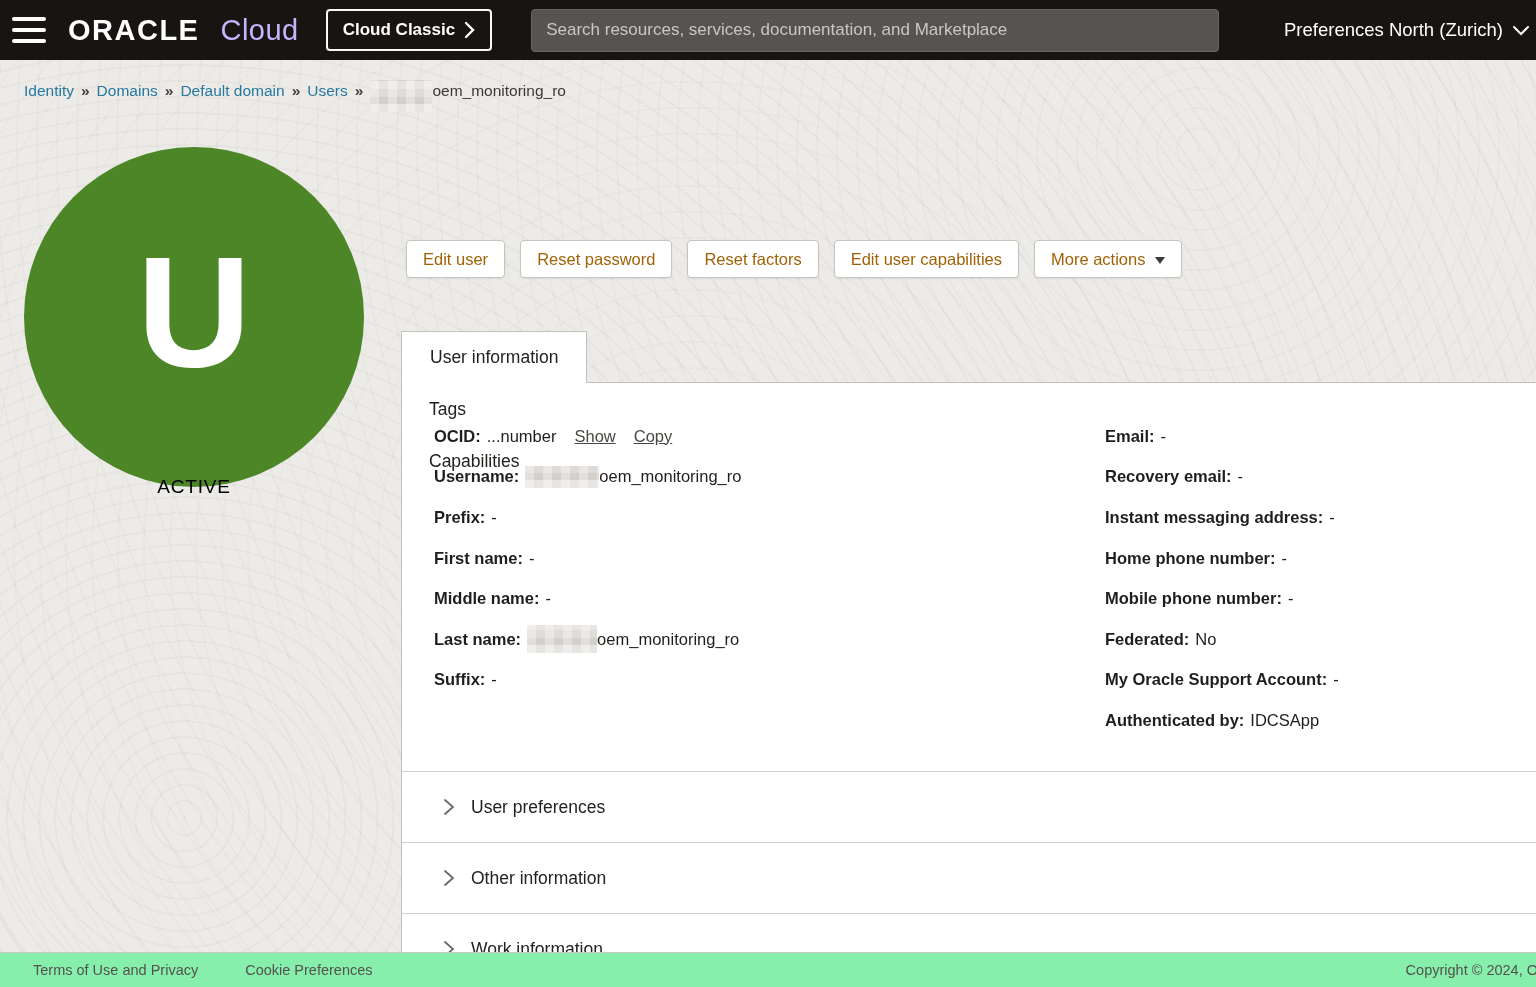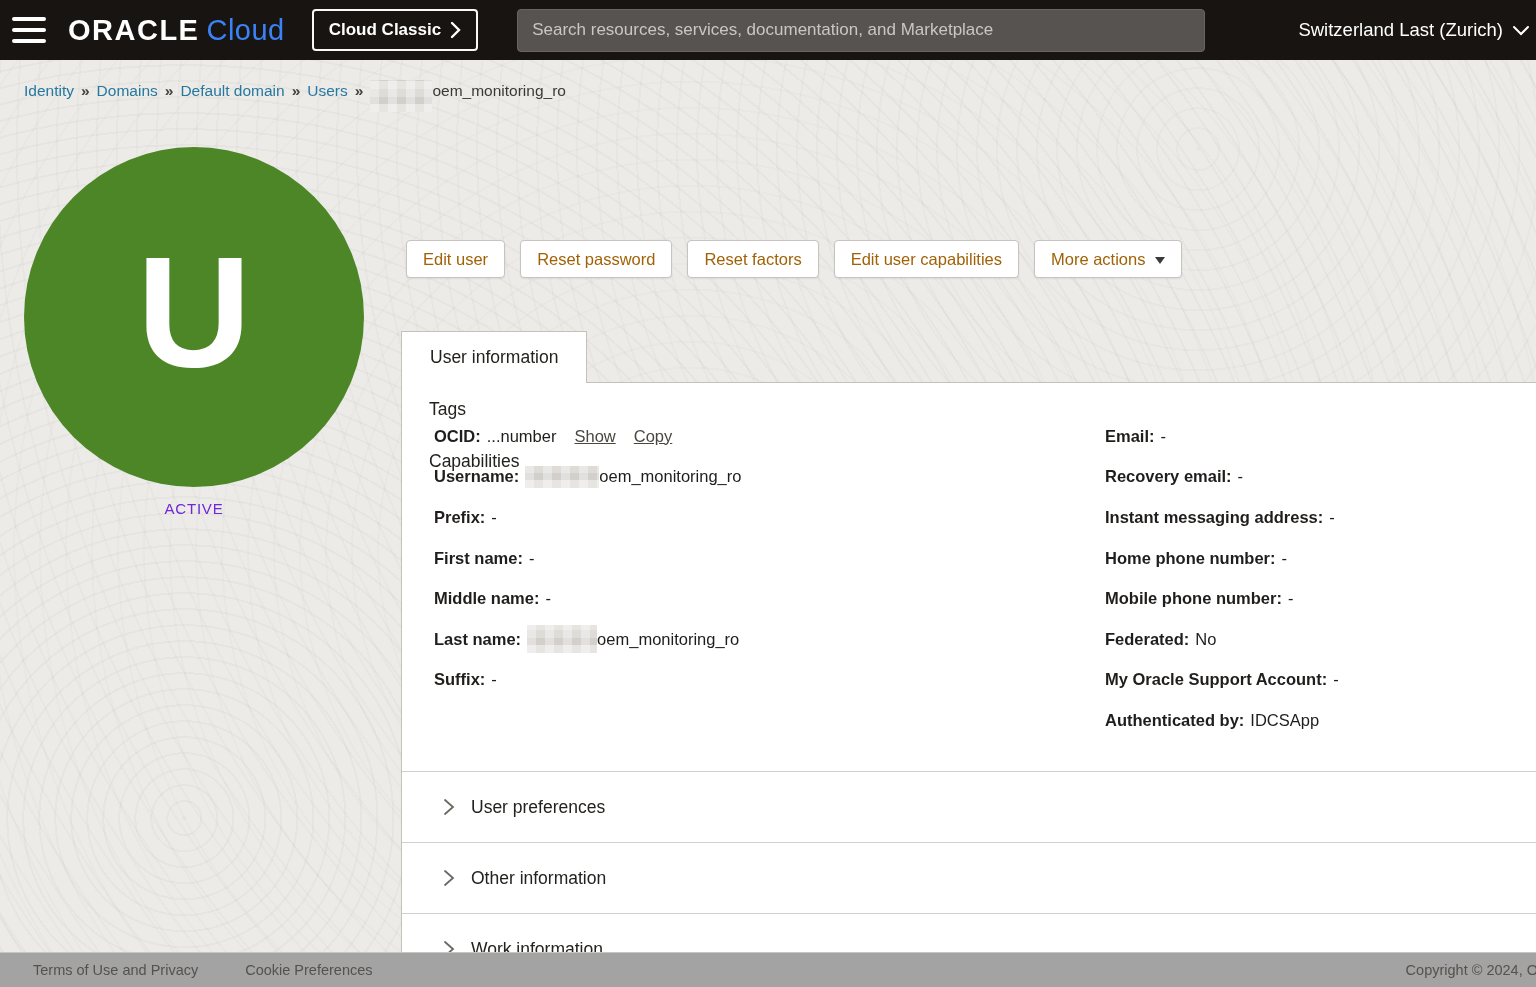--- a/index.html
+++ b/index.html
@@ -17,42 +17,42 @@
       repeating-radial-gradient(circle at 78% 10%, rgba(120,114,108,.04) 0 2px, transparent 2px 20px),
       repeating-radial-gradient(circle at 45% 55%, rgba(120,114,108,.03) 0 2px, transparent 2px 26px);
   }
 
   
   .topbar{ height:60px; background:#171412; display:flex; align-items:center; padding-left:8px; position:relative; z-index:5;}
   .hamburger{ width:34px; height:26px; display:flex; flex-direction:column; justify-content:space-between; cursor:pointer; margin-left:4px;}
   .hamburger span{ display:block; height:4px; background:#fff; border-radius:2px;}
   .brand{ display:flex; align-items:baseline; margin-left:22px; cursor:pointer;}
   .brand-bold{ color:#fff; font-size:29px; font-weight:700; letter-spacing:1.5px;}
-  .brand-light{ color:#3b82f6; font-size:29px; font-weight:300; margin-left:7px; letter-spacing:.5px;}
+  .brand-light{ color:#c4b5fd; font-size:29px; font-weight:300; margin-left:21px; letter-spacing:.5px;}
   .classic-btn{ margin-left:27px; border:2px solid #faf9f8; border-radius:4px; background:transparent; color:#fff;
     font-size:17px; font-weight:600; padding:9px 15px; display:flex; align-items:center; gap:9px; cursor:pointer;
     font-family:inherit;}
   .search-input{ margin-left:39px; width:688px; height:43px; background:#575350; border:1px solid #6a6561; border-radius:4px;
     color:#e9e6e3; font-size:17px; padding:0 14px; font-family:inherit; outline:none;}
   .search-input::placeholder{ color:#cac7c3; opacity:1;}
   .region{ margin-left:auto; margin-right:6px; display:flex; align-items:center; gap:9px; color:#fff; font-size:18.5px; cursor:pointer;}
 
   
   .page{ position:relative; height:892px; }
 
   .breadcrumb{ position:absolute; top:20px; left:24px; font-size:15.5px; z-index:2; white-space:nowrap;}
   .breadcrumb a{ color:#26789f; text-decoration:none; cursor:pointer;}
   .crumb-sep{ color:#45413d; margin:0 7px; font-weight:600;}
   .crumb-current{ color:#3b3936;}
 
   .avatar-circle{ position:absolute; left:24px; top:87px; width:340px; height:340px; border-radius:50%;
     background:#4c8627; display:flex; align-items:center; justify-content:center;}
   .avatar-initial{ color:#fff; font-size:158px; font-weight:800; line-height:1; transform:translateY(-6px);}
-  .avatar-status{ position:absolute; left:24px; top:440px; width:340px; text-align:center;
-    font-size:15px; color:#6d28d9; letter-spacing:.8px;}
+  .avatar-status{ position:absolute; left:24px; top:416px; width:340px; text-align:center;
+    font-size:19px; color:#000000; letter-spacing:.8px;}
 
   .content{ position:absolute; left:401px; top:0; right:0; bottom:0;}
 
   .title-row{ position:absolute; top:92px; left:0; display:flex; align-items:center; white-space:nowrap;}
   .page-title{ font-size:35px; color:#211f1d; }
 
   .actions-row{ position:absolute; top:180px; left:5px; display:flex; gap:15px;}
   .btn{ background:#fff; border:1px solid #c6c3c0; border-radius:4px; height:38px; padding:0 16px;
     font-size:16.5px; color:#a16207; font-family:inherit; display:flex; align-items:center; gap:10px;
     cursor:pointer; box-shadow:0 1px 2px rgba(0,0,0,.07);}
@@ -83,21 +83,21 @@
       repeating-linear-gradient(0deg, #e7e5e2 0 8px, #d3d0cc 8px 15px, #dfdcd8 15px 23px);}
   .redact.title-blur{ width:137px; height:58px; margin-right:2px;
     background:
       repeating-linear-gradient(90deg, rgba(255,255,255,.28) 0 11px, rgba(255,255,255,0) 11px 22px),
       linear-gradient(180deg,#dbd8d5 0 26%, #aeaba7 34% 56%, #f3f2f0 64% 100%);}
   .redact.crumb-blur{ width:62px; height:32px; vertical-align:-16px;}
   .redact.user-blur{ width:74px; height:22px; vertical-align:-5px;}
   .redact.last-blur{ width:70px; height:28px; vertical-align:-11px;}
 
   
-  .footer{ height:35px; background:#a3a3a3; border-top:1px solid #c9c5c1; display:flex; align-items:center;
+  .footer{ height:35px; background:#86efac; border-top:1px solid #c9c5c1; display:flex; align-items:center;
     padding-left:33px; position:relative; z-index:4;}
   .footer a{ color:#55514d; font-size:14.5px; text-decoration:none; cursor:pointer;}
   .footer a + a{ margin-left:47px;}
   .copyright{ margin-left:auto; color:#55514d; font-size:14.5px; white-space:nowrap; margin-right:-2px;}
 
   svg{ display:block;}
 </style>
 </head>
 <body>
 
@@ -114,21 +114,21 @@
   <button class="classic-btn">
     <span>Cloud Classic</span>
     <span class="chev-icon">
       <svg width="11" height="18" viewBox="0 0 11 18">
           <polyline points="2,2 9,9 2,16" fill="none" stroke="#fff" stroke-width="2.4" stroke-linecap="round"></polyline>
         </svg>
     </span>
   </button>
   <input class="search-input" type="text" placeholder="Search resources, services, documentation, and Marketplace" style="">
   <div class="region">
-    <span>Switzerland Last (Zurich)</span>
+    <span>Preferences North (Zurich)</span>
     <span class="chev-icon">
       <svg width="18" height="11" viewBox="0 0 18 11">
           <polyline points="2,2 9,9 16,2" fill="none" stroke="#fff" stroke-width="2" stroke-linecap="round"></polyline>
         </svg>
     </span>
   </div>
 </header>
 
 <div class="page">
 

